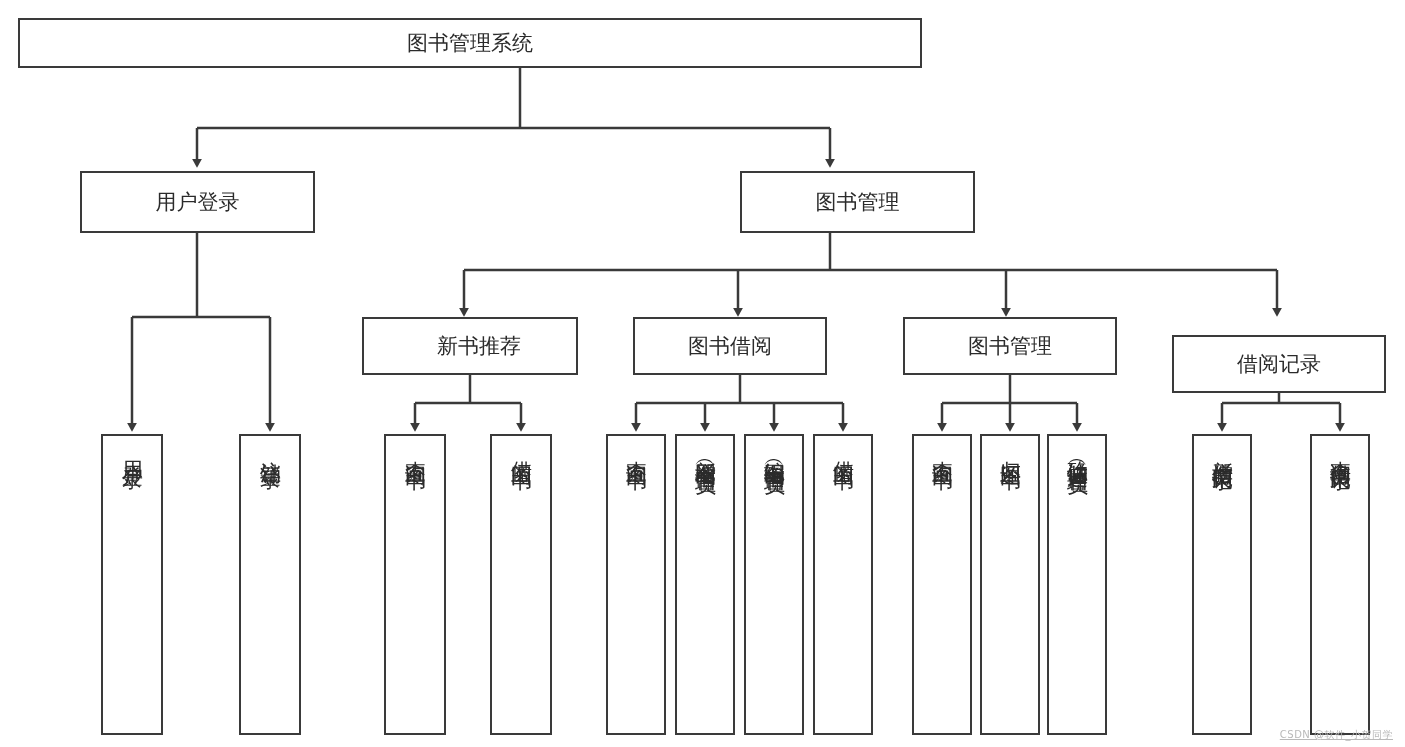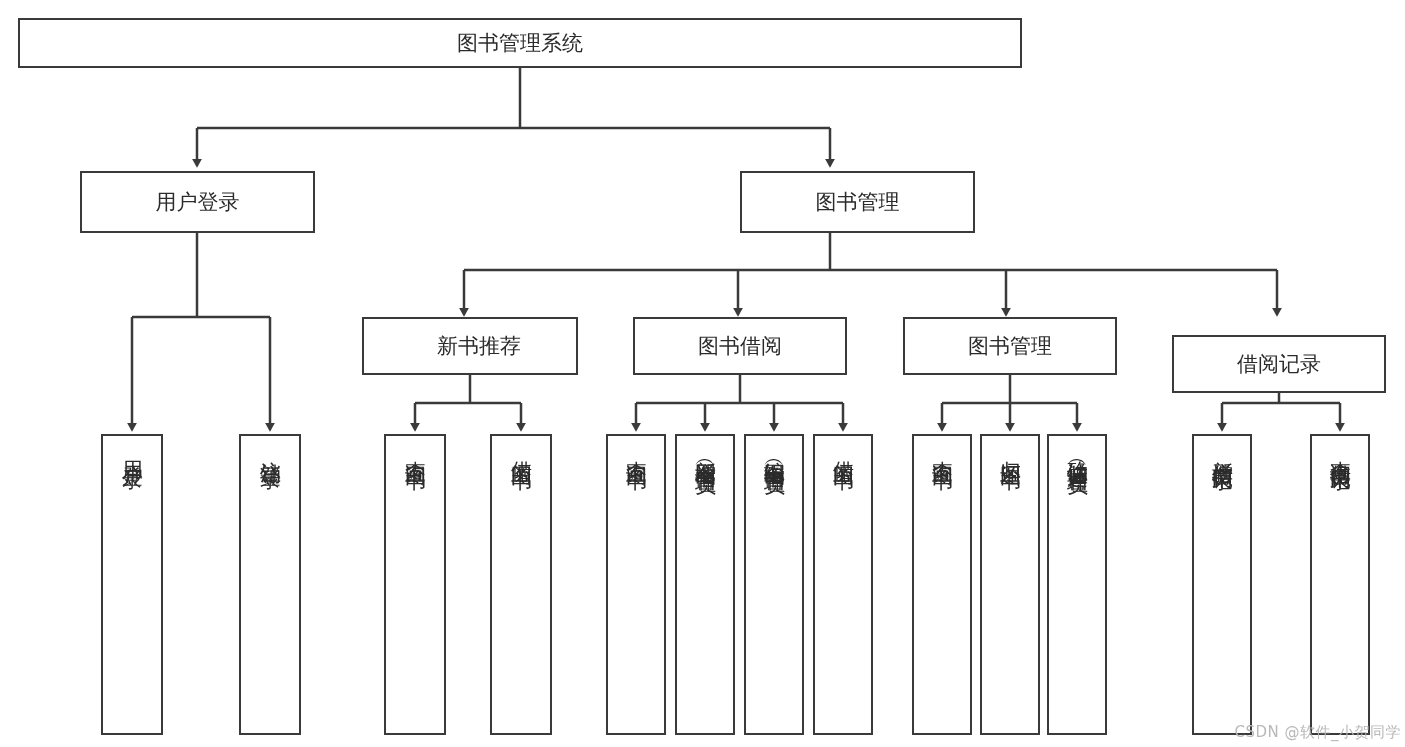--- a/index.html
+++ b/index.html
@@ -52,26 +52,27 @@
     text-orientation: upright;
     font-size: 21px;
     letter-spacing: 3px;
     line-height: 1;
   }
   .vert.tall .node-label {
     letter-spacing: 2px;
   }
   #watermark {
     position: absolute;
-    right: 4px;
+    right: 12px;
     bottom: 5px;
-    font-size: 15px;
+    font-size: 10px;
     color: #b9b9b9;
     white-space: nowrap;
     letter-spacing: 0.5px;
+    text-decoration: underline;
   }
 </style>
 </head>
 <body>
 
 <div id="stage">
 
   <svg id="diagram-svg" viewBox="0 0 1405 747" xmlns="http://www.w3.org/2000/svg">
     <defs>
       <marker id="arrowhead" markerWidth="9" markerHeight="10" refX="1.2" refY="5" orient="auto" markerUnits="userSpaceOnUse">
@@ -115,37 +116,37 @@
       <path d="M 1010,403 L 1010,424" marker-end="url(#arrowhead)"></path>
       <path d="M 1077,403 L 1077,424" marker-end="url(#arrowhead)"></path>
 
       <path d="M 1279,375 L 1279,403"></path>
       <path d="M 1222,403 L 1340,403"></path>
       <path d="M 1222,403 L 1222,424" marker-end="url(#arrowhead)"></path>
       <path d="M 1340,403 L 1340,424" marker-end="url(#arrowhead)"></path>
     </g>
   </svg>
 
-  <div class="node-box horiz" style="left:18px; top:18px; width:1004px; height:50px;">
+  <div class="node-box horiz" style="left:18px; top:18px; width:904px; height:50px;">
     <span class="node-label">图书管理系统</span>
   </div>
 
   <div class="node-box horiz" style="left:80px; top:171px; width:235px; height:62px;">
     <span class="node-label">用户登录</span>
   </div>
 
   <div class="node-box horiz" style="left:712px; top:171px; width:235px; height:62px;margin-left:28px;">
     <span class="node-label">图书管理</span>
   </div>
 
   <div class="node-box horiz" style="left:362px; top:317px; width:216px; height:58px;padding-left:18px;">
     <span class="node-label">新书推荐</span>
   </div>
 
-  <div class="node-box horiz" style="left:633px; top:317px; width:214px; height:58px;">
+  <div class="node-box horiz" style="left:633px; top:317px; width:194px; height:58px;">
     <span class="node-label">图书借阅</span>
   </div>
 
   <div class="node-box horiz" style="left:903px; top:317px; width:214px; height:58px;">
     <span class="node-label">图书管理</span>
   </div>
 
   <div class="node-box horiz" style="left:1172px; top:335px; width:214px; height:58px;">
     <span class="node-label">借阅记录</span>
   </div>

